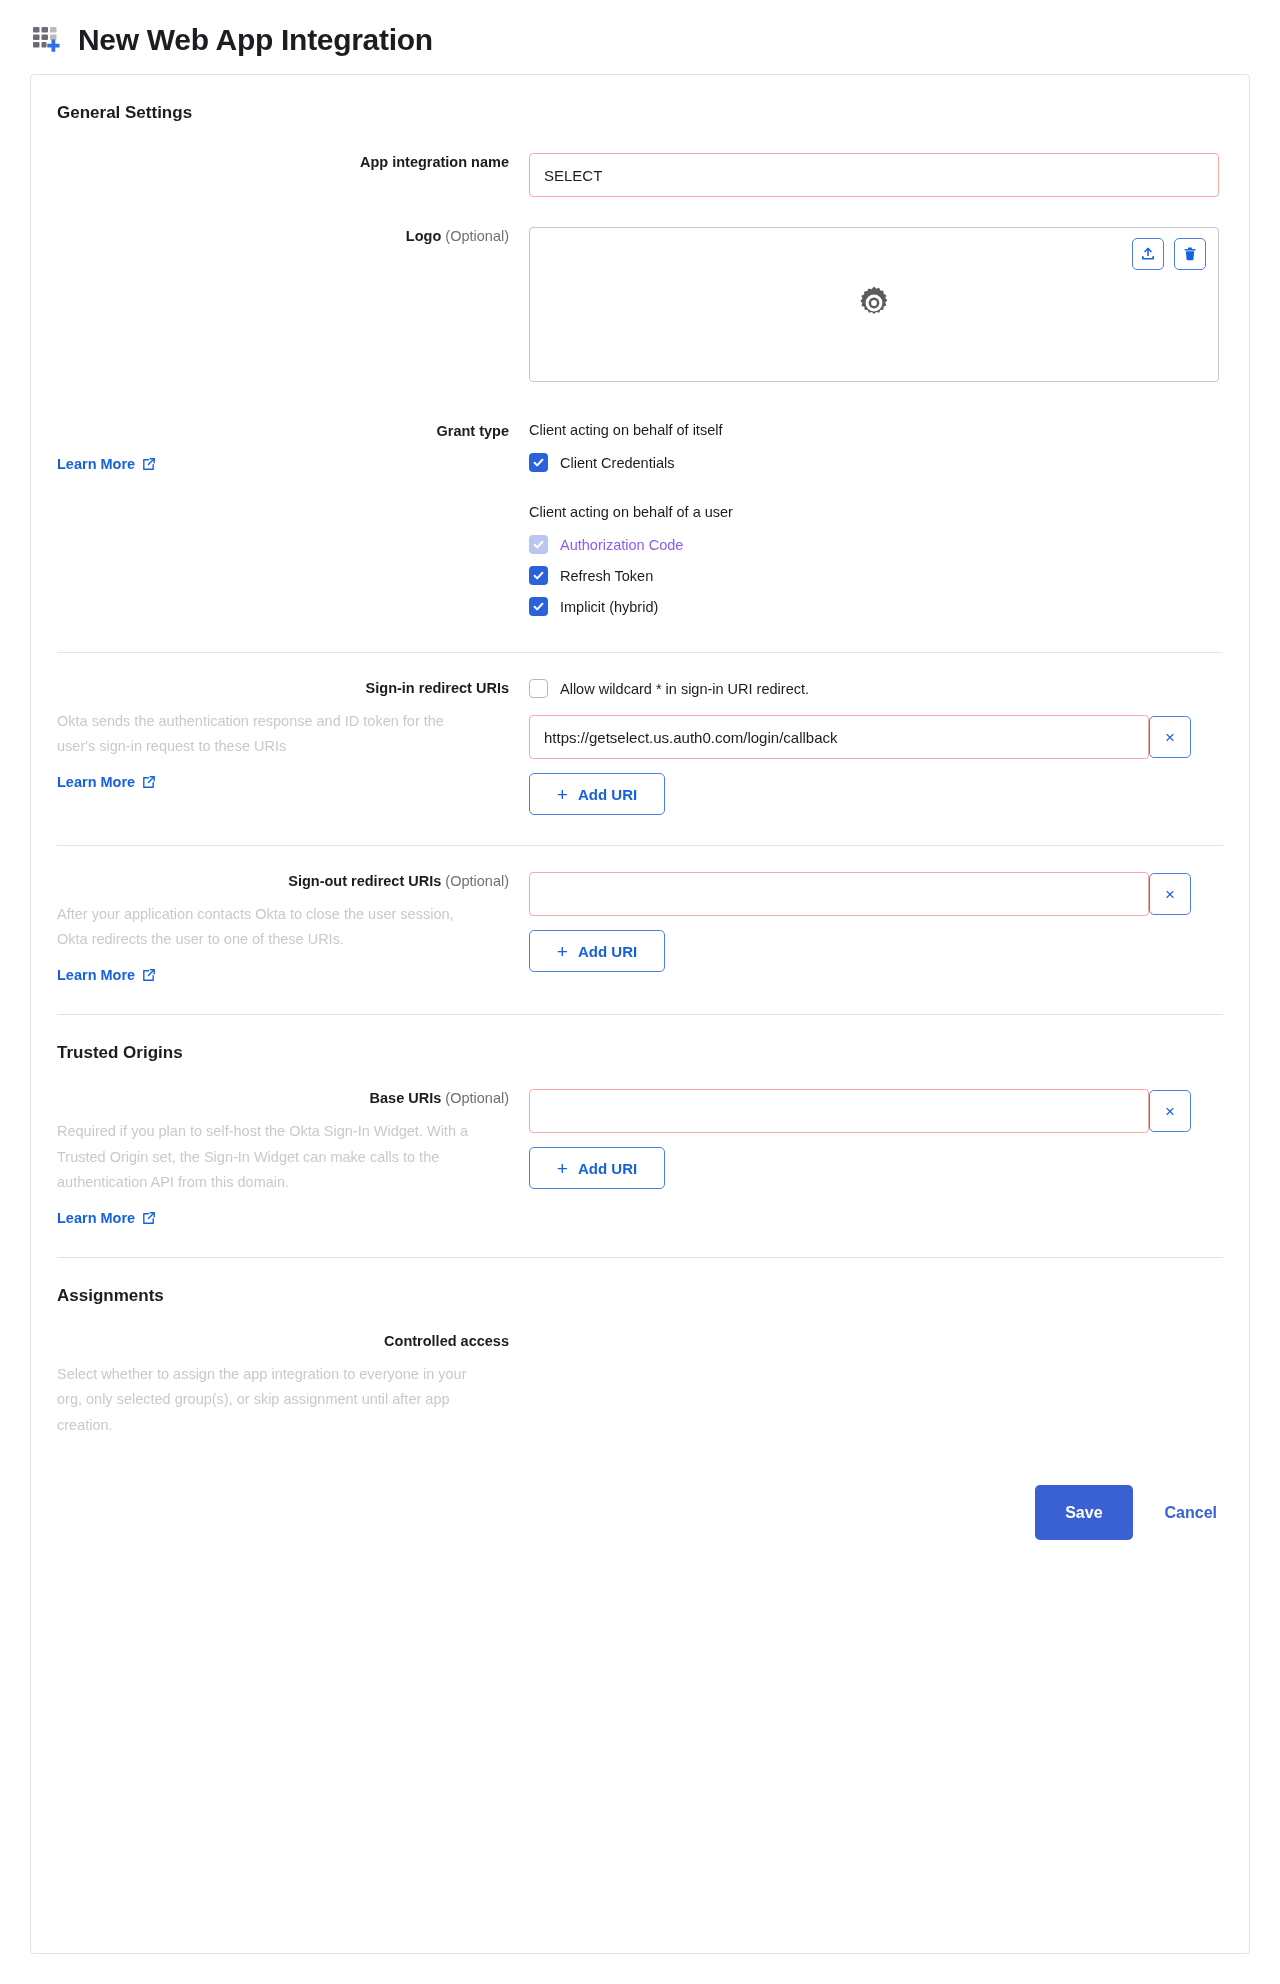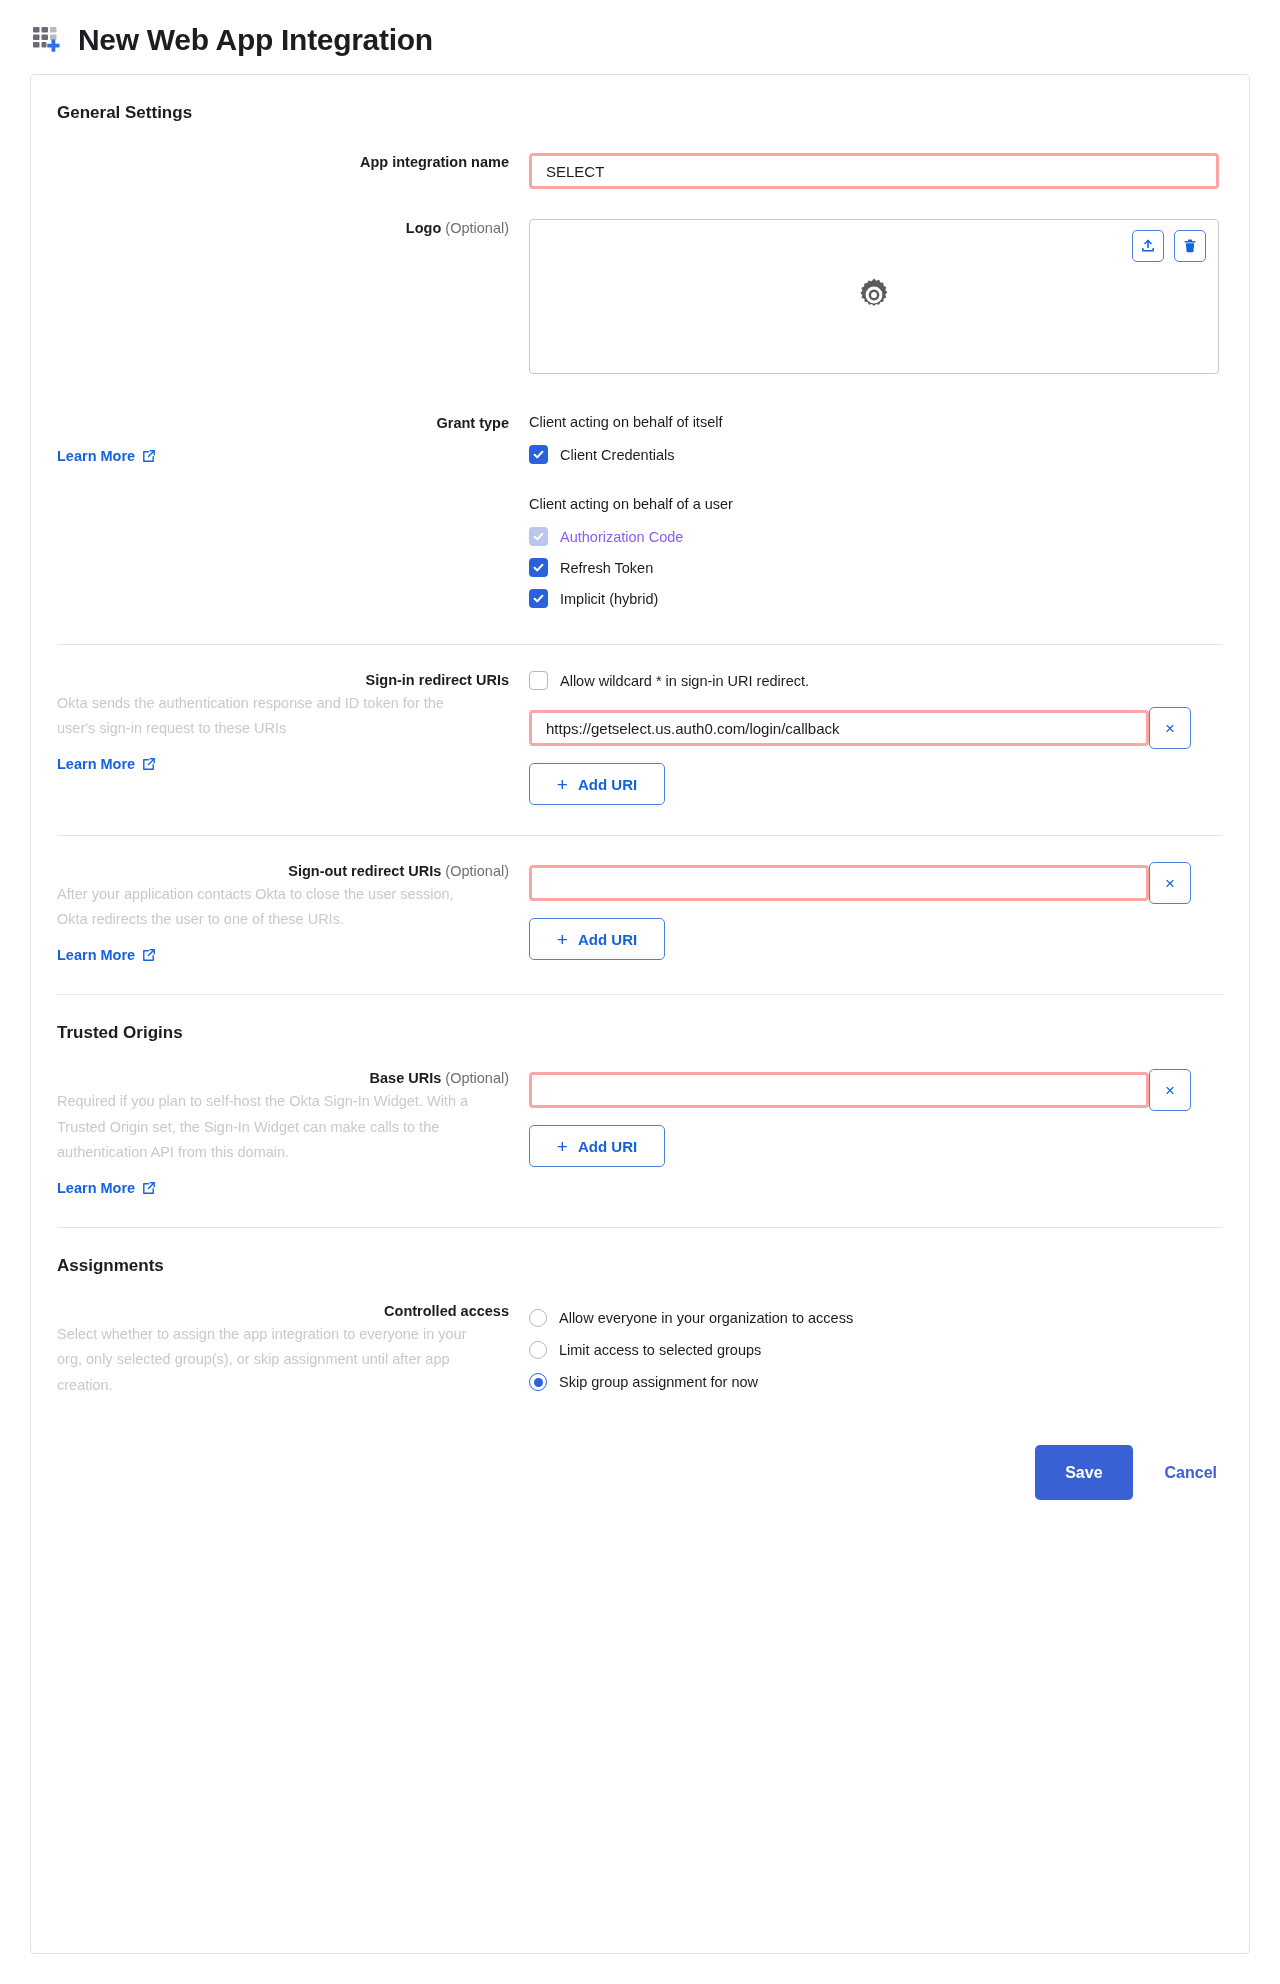--- a/index.html
+++ b/index.html
@@ -59,41 +59,41 @@
     text-align: right;
   }
   .optional {
     font-weight: normal;
     color: #6e6e78;
   }
   .helper {
     font-size: 14.5px;
     line-height: 1.78;
     color: #c7c9cf;
-    margin-top: 0;
+    margin-top: 10px;
     max-width: 420px;
   }
   .learn-more {
     display: inline-flex;
     align-items: center;
     gap: 7px;
     margin-top: 14px;
     color: #1662dd;
     font-size: 14.5px;
     font-weight: bold;
     text-decoration: none;
     cursor: pointer;
   }
   .ext-icon { display:inline-block; width: 14px; height: 14px; }
 
   
   .text-input {
     width: 100%;
-    height: 36px;
-    border: 3px solid #fca5a5;
+    height: 44px;
+    border: 1px solid #fca5a5;
     border-radius: 4px;
     padding: 0 14px;
     font-size: 15px;
     font-family: "Liberation Sans", sans-serif;
     color: #1d1d21;
     background: #fff;
     outline: none;
   }
   .text-input::placeholder { color: #b7b9bf; }
 
@@ -469,34 +469,20 @@
 
   <hr class="divider">
 
   <div class="section-title tight">Assignments</div>
 
   <div class="row">
     <div class="label-col">
       <div class="fld-label">Controlled access</div>
       <div class="helper">Select whether to assign the app integration to everyone in your org, only selected group(s), or skip assignment until after app creation.</div>
     </div>
-    <div class="field-col">
-      <div class="radio-row">
-        <span class="radio"></span>
-        <span class="r-label">Allow everyone in your organization to access</span>
-      </div>
-      <div class="radio-row">
-        <span class="radio"></span>
-        <span class="r-label">Limit access to selected groups</span>
-      </div>
-      <div class="radio-row">
-        <span class="radio selected"></span>
-        <span class="r-label">Skip group assignment for now</span>
-      </div>
-    </div>
   </div>
 
   <div class="card-footer">
     <button class="save-btn">Save</button>
     <button class="cancel-btn">Cancel</button>
   </div>
 
 </div>
 
 </body></html>

